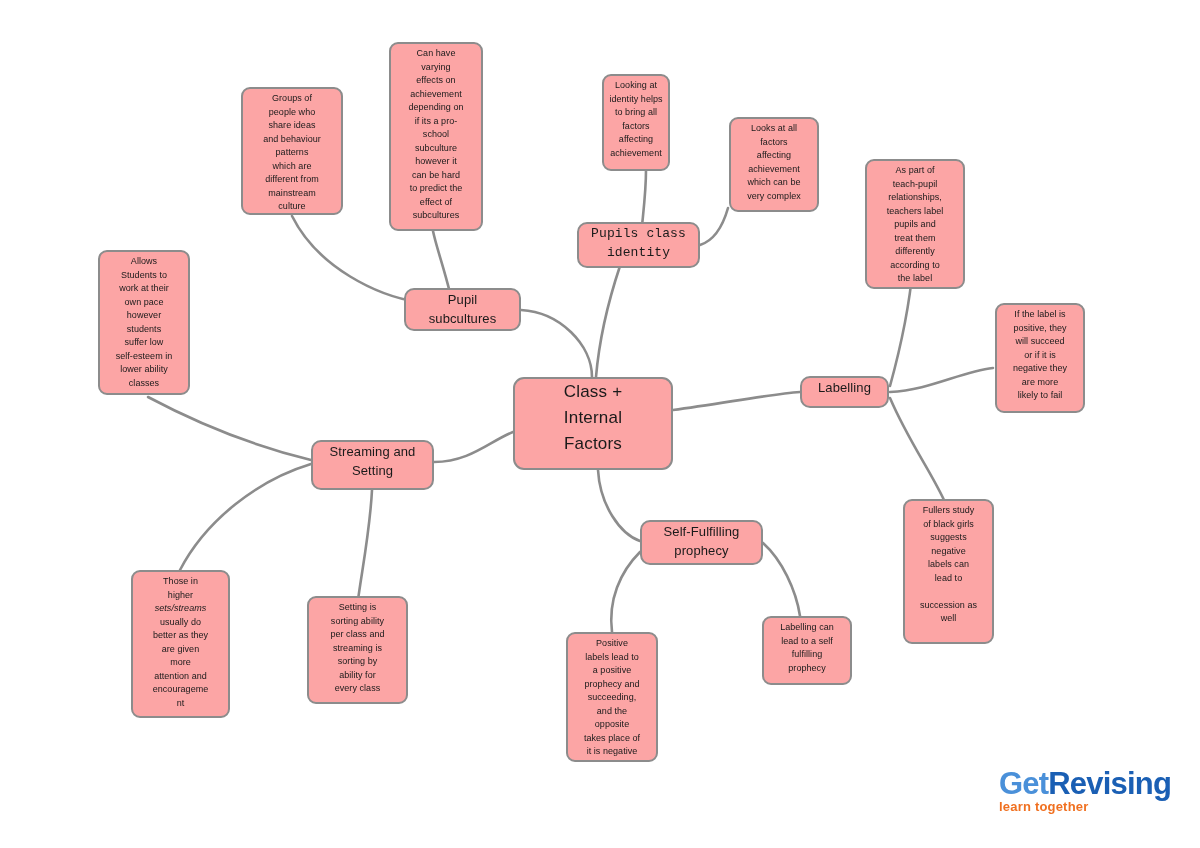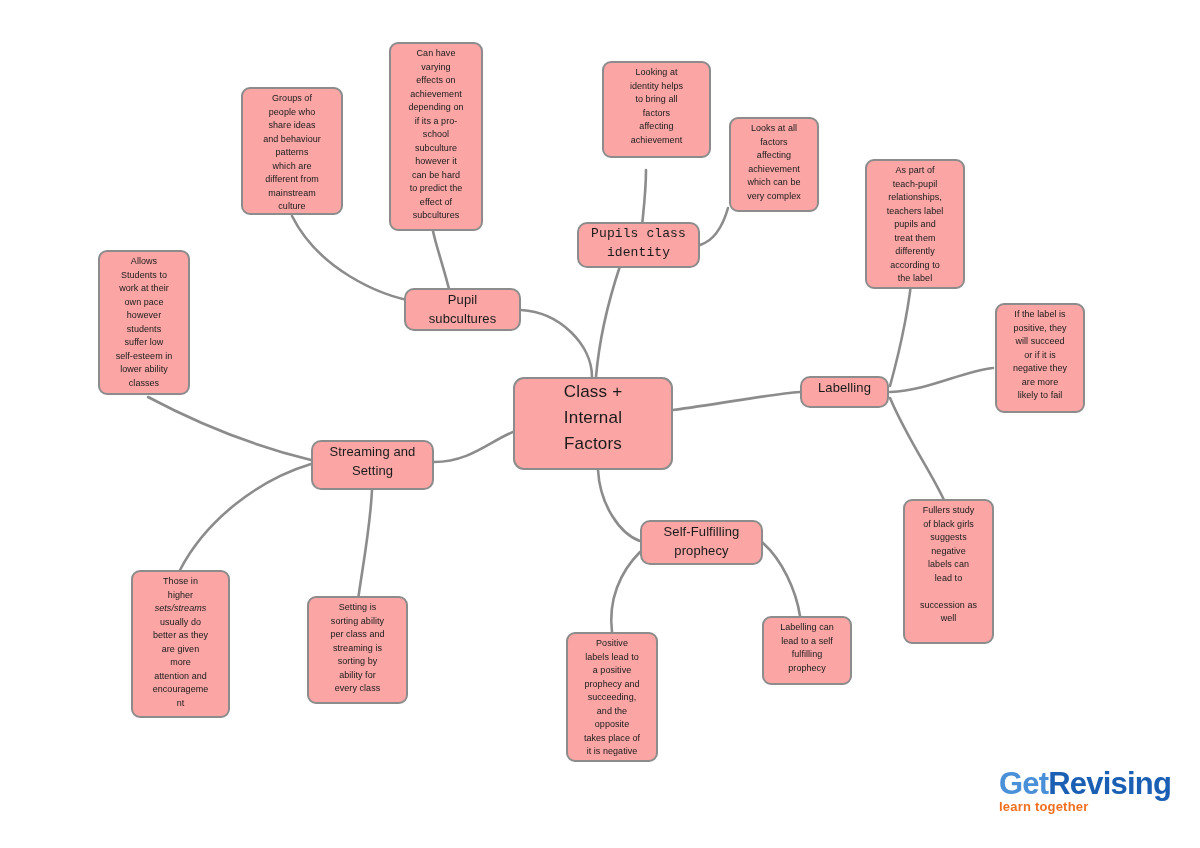--- a/index.html
+++ b/index.html
@@ -186,21 +186,21 @@
 if its a pro-
 school
 subculture
 however it
 can be hard
 to predict the
 effect of
 subcultures</span>
   </div>
 
-  <div class="node leaf" style="left:602px; top:61px; width:109px; height:97px;">
+  <div class="node leaf" style="left:602px; top:74px; width:68px; height:97px;">
     <span class="node-text">Looking at
 identity helps
 to bring all
 factors
 affecting
 achievement</span>
   </div>
 
   <div class="node leaf" style="left:729px; top:117px; width:90px; height:95px;">
     <span class="node-text">Looks at all

